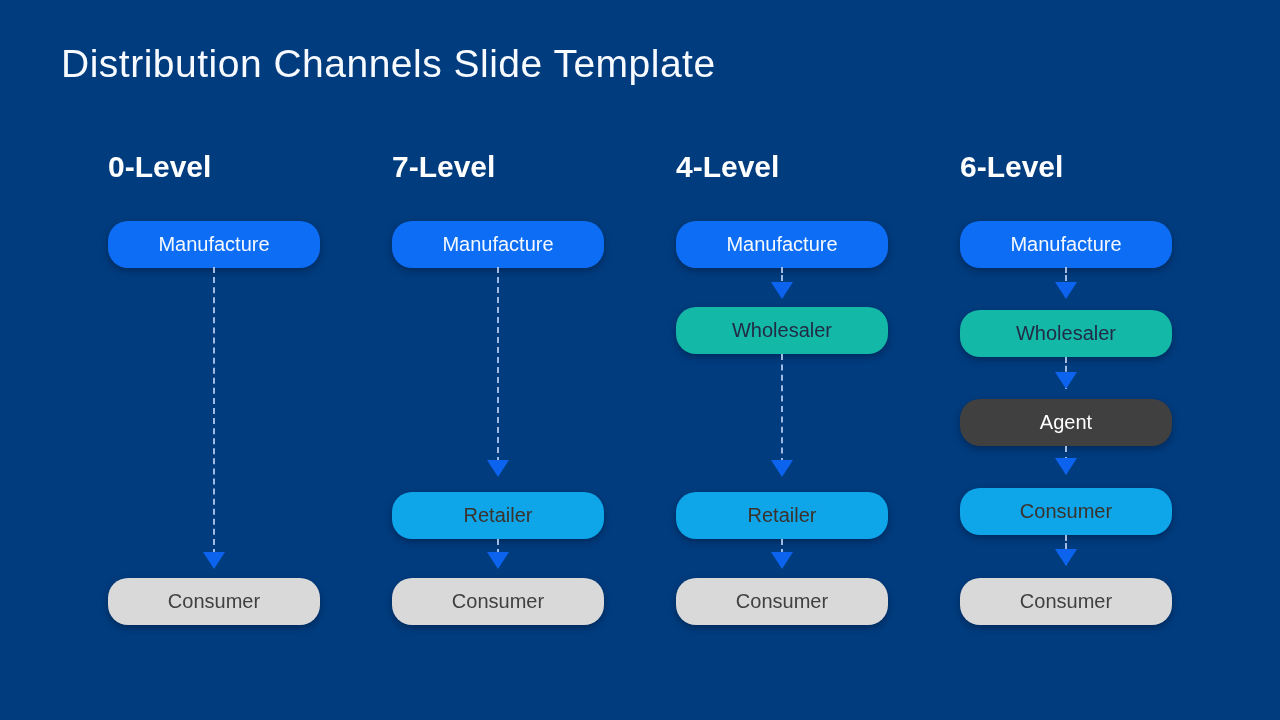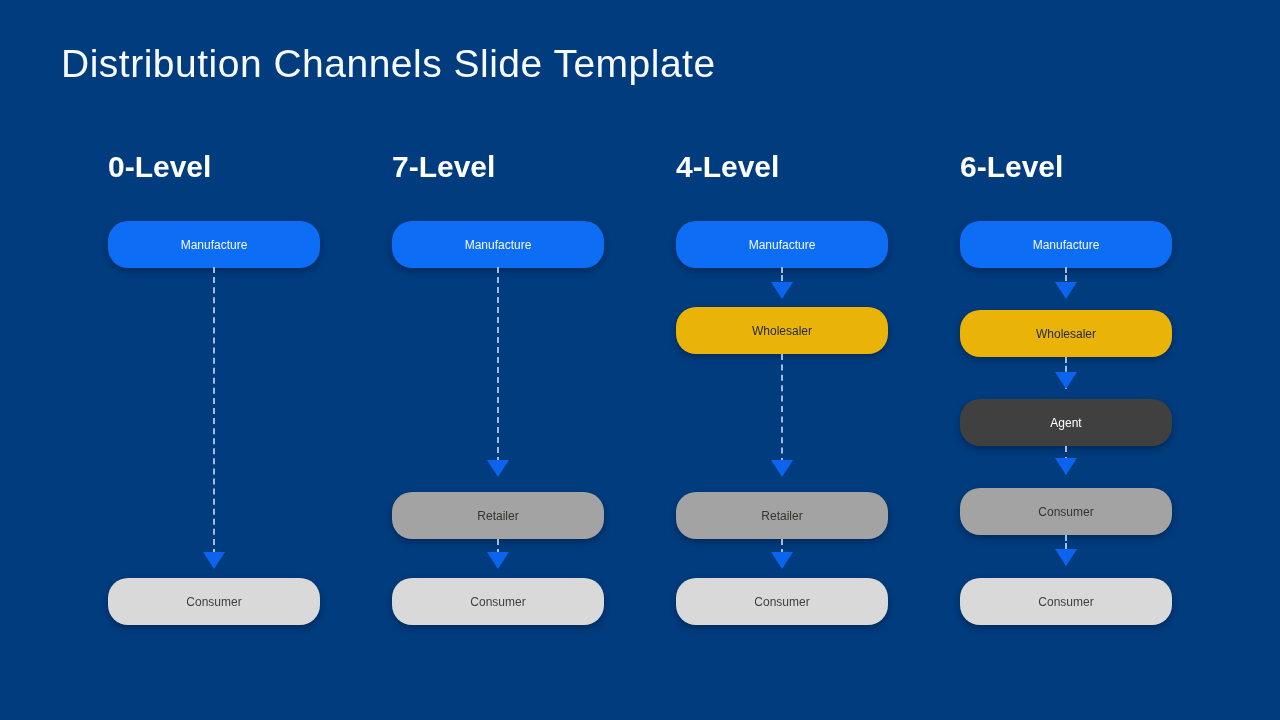--- a/index.html
+++ b/index.html
@@ -17,38 +17,38 @@
   }
   .header{
     position:absolute;top:150px;width:212px;
     color:#FFFFFF;
     font-size:30px;font-weight:700;
   }
   .box{
     position:absolute;width:212px;height:47px;
     border-radius:20px;
     display:flex;align-items:center;justify-content:center;
-    font-size:12px;
+    font-size:20px;
     box-shadow:0 3px 7px rgba(0,8,30,.35);
   }
   
   .c0{left:108px}.c1{left:392px}.c2{left:676px}.c3{left:960px}
   
   .r-manu{top:221px}
   .r-whole{top:307px}
   .r-whole3{top:310px}
   .r-agent{top:399px}
   .r-ret{top:492px}
   .r-cons-p{top:488px}
   .r-cons{top:578px}
   
   .v-blue{background:#0D6EF5;color:#F5F9FF}
-  .v-peri{background:#eab308;color:#222B45}
+  .v-peri{background:#14b8a6;color:#222B45}
   .v-orange{background:#404040;color:#FFFFFF}
-  .v-peach{background:#a3a3a3;color:#3A332D}
+  .v-peach{background:#0ea5e9;color:#3A332D}
   .v-gray{background:#D9D9D9;color:#404040}
   
   .dash{
     position:absolute;width:0;
     border-left:2px dashed #BCD2F5;
     opacity:.85;
   }
   .arrow{
     position:absolute;width:0;height:0;
     border-left:11px solid transparent;

